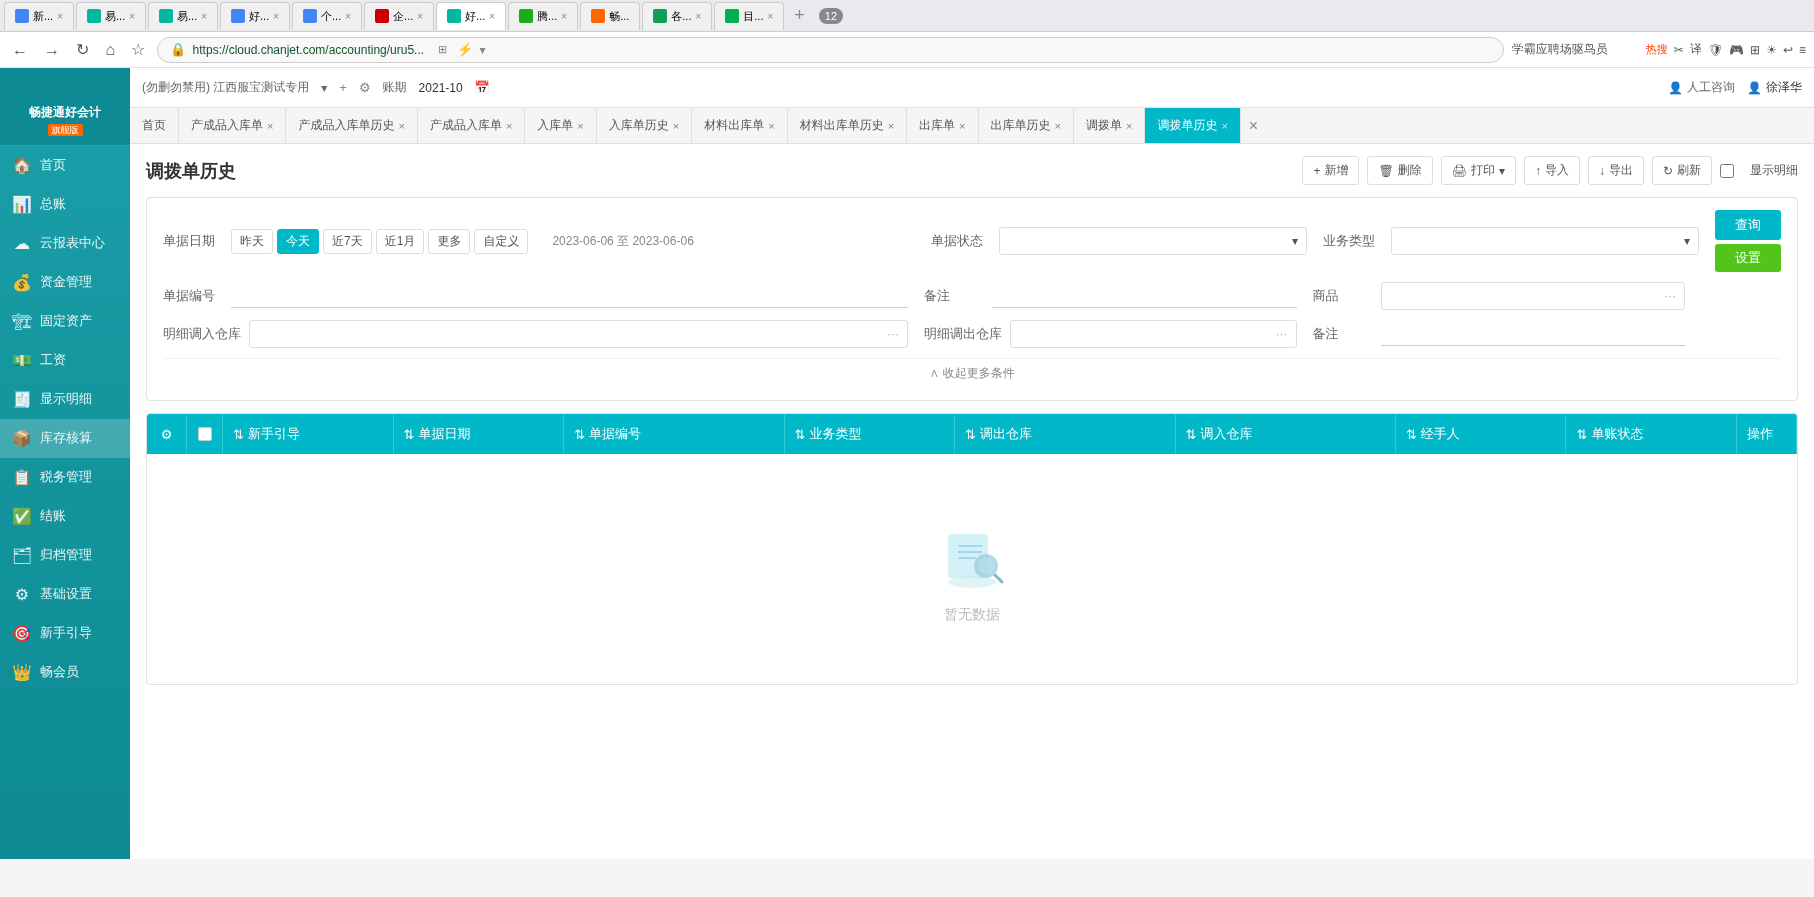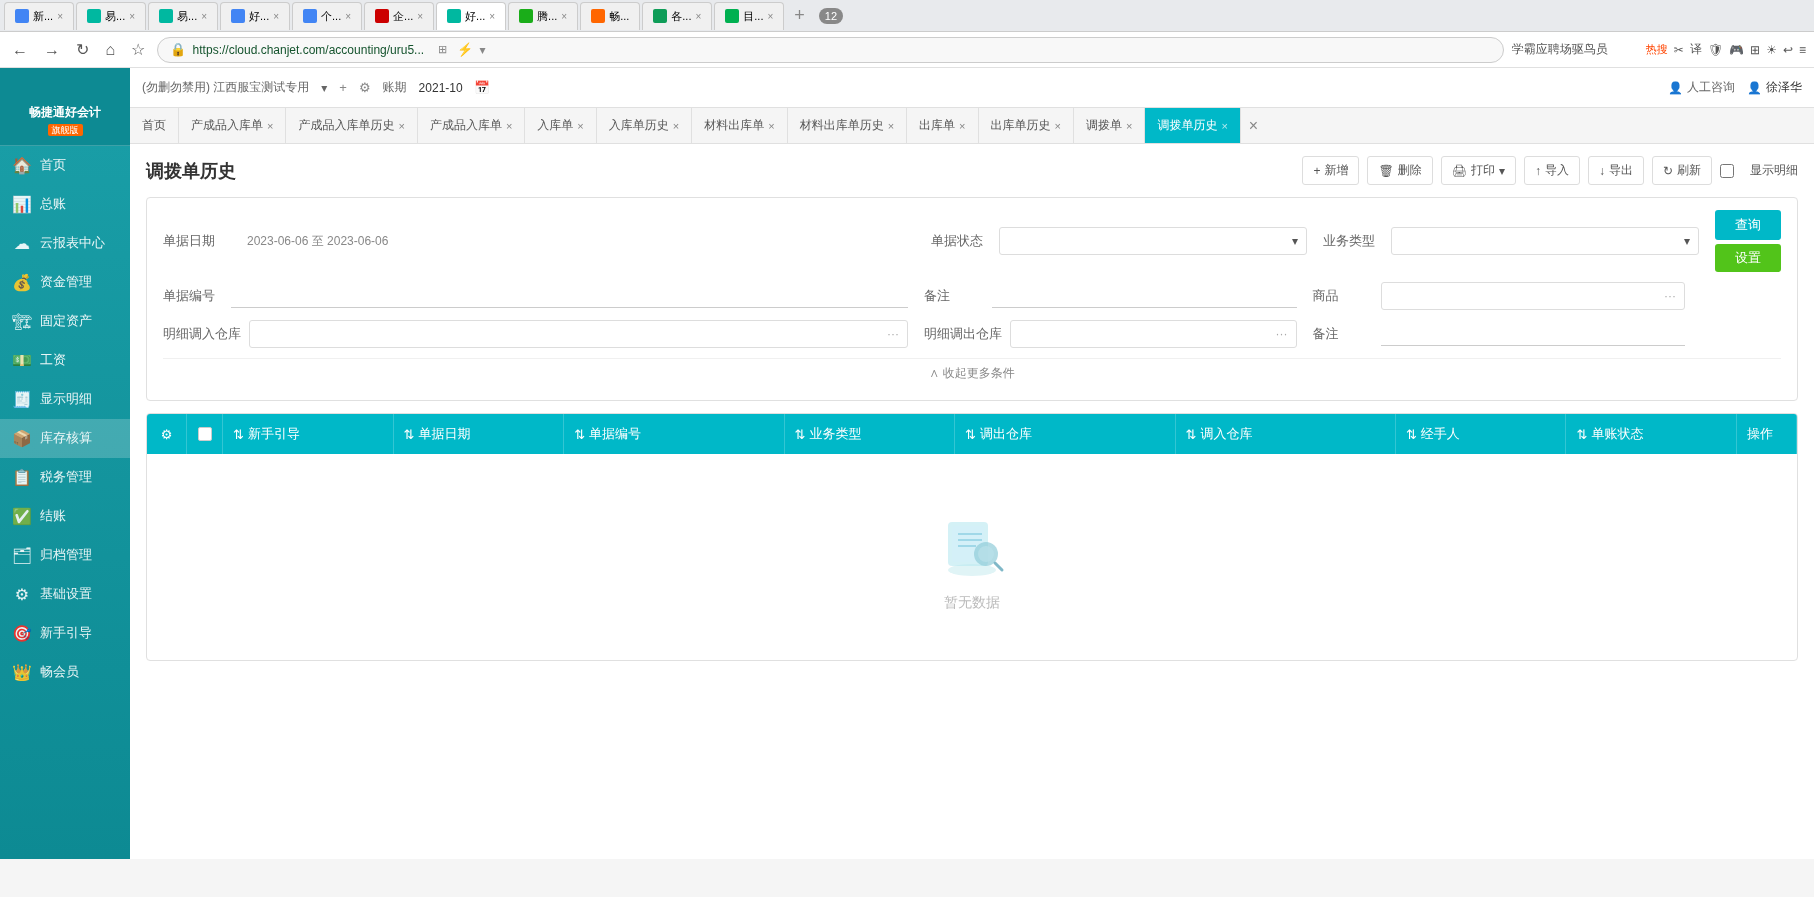--- a/index.html
+++ b/index.html
@@ -299,21 +299,21 @@
     .th-cell.handler { flex: 1.5; }
     .th-cell.doc-status { flex: 1.5; }
     .th-cell.action { width: 60px; }
 
     
     .empty-state {
       display: flex;
       flex-direction: column;
       align-items: center;
       justify-content: center;
-      padding: 48px 20px;
+      padding: 60px 20px;
       color: #aaa;
     }
     .empty-icon {
       width: 80px;
       height: 80px;
       margin-bottom: 12px;
     }
     .empty-text { font-size: 14px; color: #bbb; }
 
     
@@ -583,20 +583,28 @@
             <span>显示明细</span>
           </label>
         </div>
       </div>
 
       <div class="filter-area">
 
         <div class="filter-row">
           <div class="filter-section" style="flex:2;">
             <span class="filter-label">单据日期</span>
+            <div class="filter-date-btns">
+              <button class="date-btn">昨天</button>
+              <button class="date-btn active">今天</button>
+              <button class="date-btn">近7天</button>
+              <button class="date-btn">近1月</button>
+              <button class="date-btn">更多</button>
+              <button class="date-btn">自定义</button>
+            </div>
             <span class="date-range">2023-06-06 至 2023-06-06</span>
           </div>
           <div class="filter-section">
             <span class="filter-label">单据状态</span>
             <div class="filter-select" style="min-width:260px;">
               <span></span>
               <span>▾</span>
             </div>
           </div>
           <div class="filter-section">

